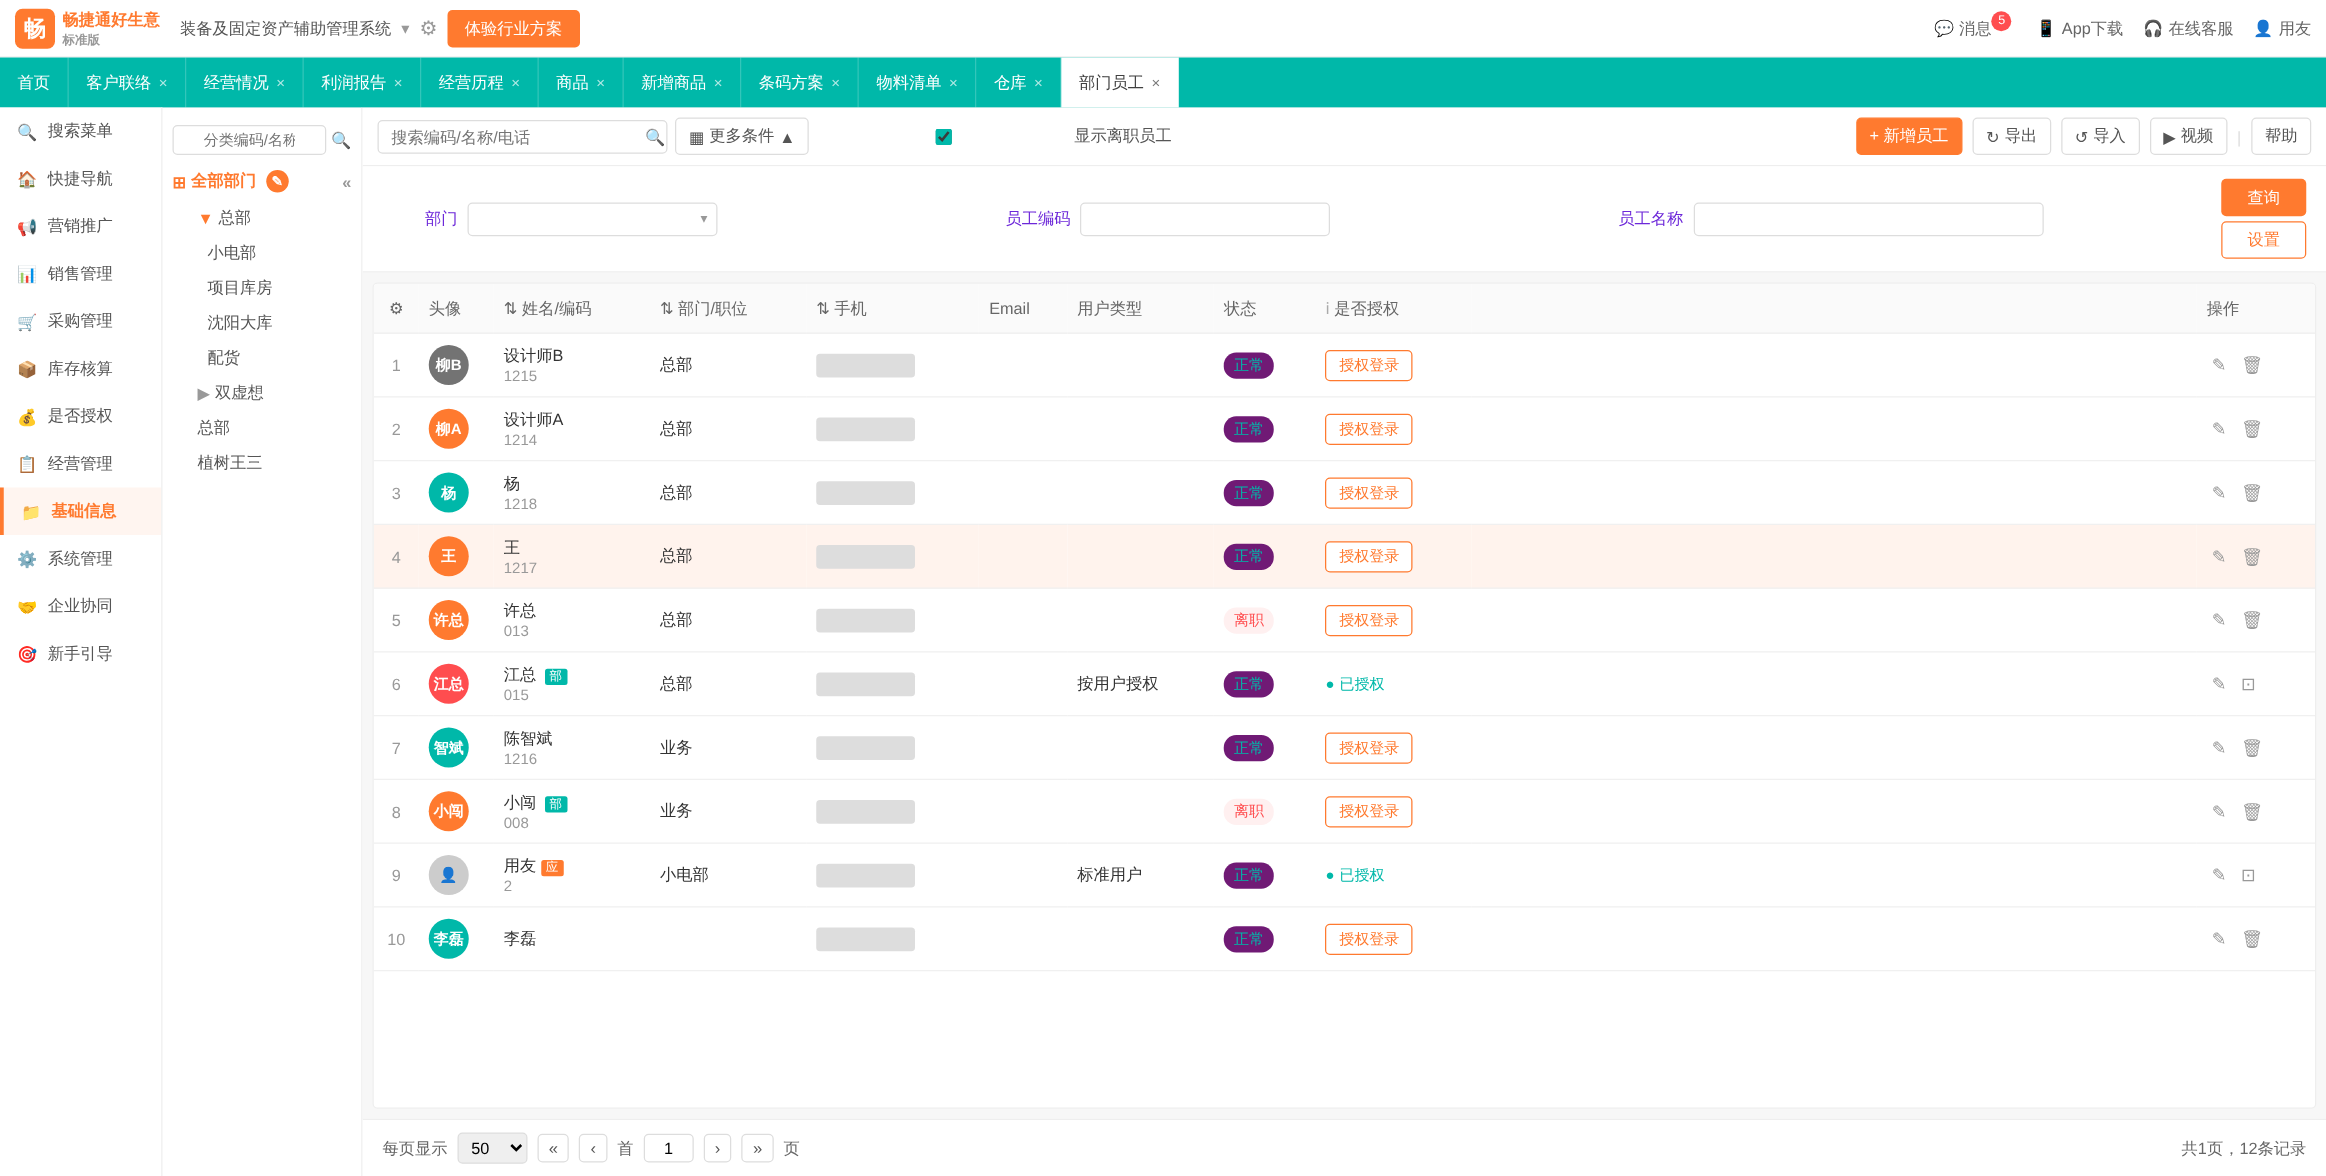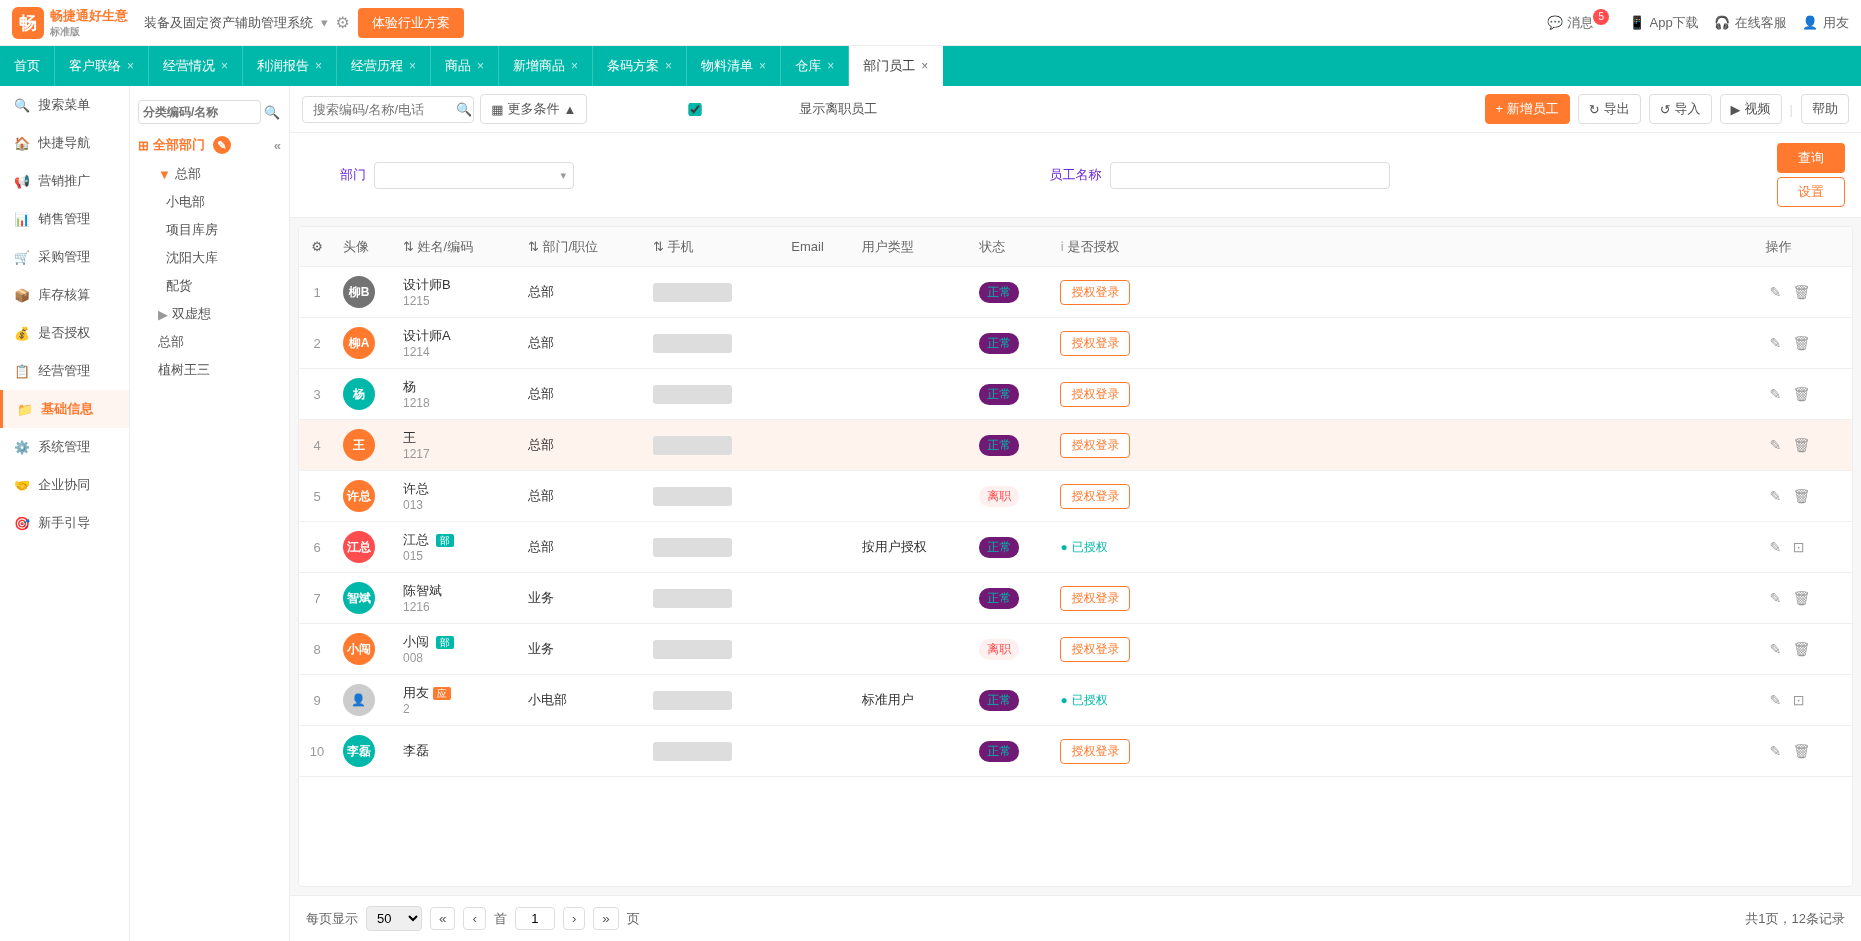--- a/index.html
+++ b/index.html
@@ -223,21 +223,21 @@
     <div class="sidebar-menu-item">
       <span>🎯</span>
       <span>新手引导</span>
     </div>
   </div>
 
   <div class="content-area" style="display:flex;flex-direction:row;overflow:hidden;">
 
     <div class="dept-panel">
       <div class="dept-search">
-        <input type="text" style="font-size: 12px; border: 1px solid rgb(221, 221, 221); border-radius: 4px; padding: 4px 4px; width: 100%; outline: none; font-weight: bold;" placeholder="分类编码/名称">
+        <input type="text" style="font-size: 12px; border: 1px solid rgb(221, 221, 221); border-radius: 4px; padding: 4px 24px; width: 100%; outline: none;" placeholder="分类编码/名称">
         <span style="color:#aaa;">🔍</span>
       </div>
       <div class="dept-header">
         <span style="color:#ff7a2f;">⊞</span>
         <span>全部部门</span>
         <span style="margin-left:4px;width:18px;height:18px;background:#ff7a2f;color:#fff;border-radius:50%;display:inline-flex;align-items:center;justify-content:center;font-size:11px;cursor:pointer;">✎</span>
         <span style="margin-left:auto;color:#999;cursor:pointer;">«</span>
       </div>
       <div style="padding-left:8px;">
         <div class="dept-tree-item" style="display:flex;align-items:center;gap:4px;">
@@ -253,21 +253,21 @@
           <span>双虚想</span>
         </div>
         <div class="dept-tree-item">总部</div>
         <div class="dept-tree-item">植树王三</div>
       </div>
     </div>
 
     <div class="main-content">
 
       <div class="toolbar">
-        <input type="text" style="border: 1px solid rgb(221, 221, 221); border-radius: 4px; padding: 5px 30px 5px 10px; font-size: 13px; width: 172px; outline: none;" placeholder="搜索编码/名称/电话">
+        <input type="text" style="border: 1px solid rgb(221, 221, 221); border-radius: 4px; padding: 5px 30px 5px 10px; font-size: 13px; width: 232px; outline: none;" placeholder="搜索编码/名称/电话">
         <span style="color:#aaa;cursor:pointer;margin-left:-26px;">🔍</span>
         <button class="toolbar-btn">
           <span>▦</span>
           <span>更多条件</span>
           <span>▲</span>
         </button>
         <label class="checkbox-label">
           <input type="checkbox" checked="" style="accent-color: rgb(0, 184, 169);">
           <span>显示离职员工</span>
         </label>
@@ -293,20 +293,24 @@
 
       <div class="filter-bar">
         <div class="filter-row">
           <div class="filter-item">
             <label>部门</label>
             <div class="select-wrapper">
               <select class="filter-select"><option></option></select>
             </div>
           </div>
           <div class="filter-item">
+            <label>员工编码</label>
+            <input type="text" class="filter-input" style="">
+          </div>
+          <div class="filter-item">
             <label>员工名称</label>
             <input type="text" class="filter-input" style="width: 280px;">
           </div>
           <div class="filter-actions">
             <button class="btn-query">查询</button>
             <button class="btn-set">设置</button>
           </div>
         </div>
       </div>
 

